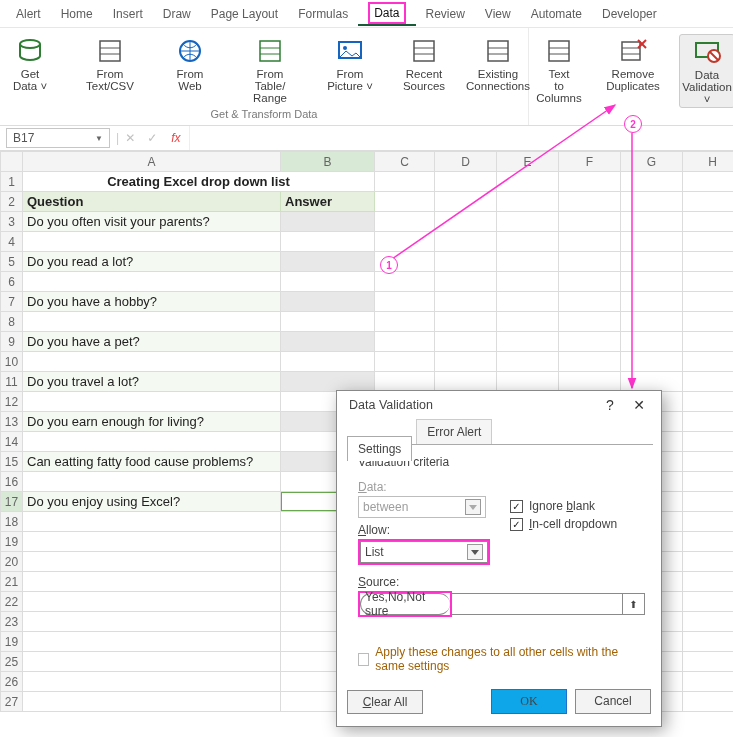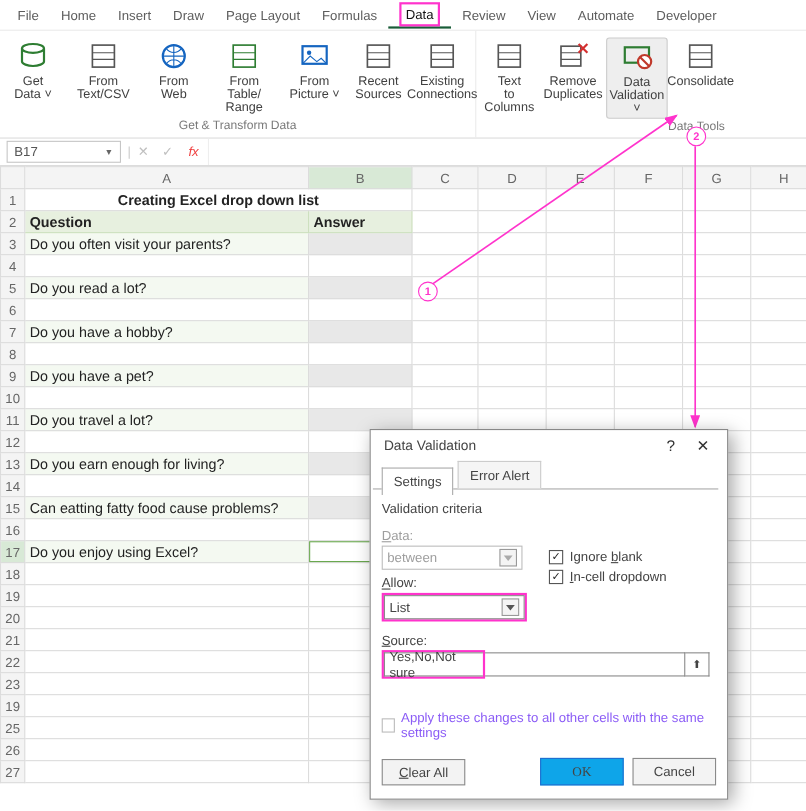--- a/index.html
+++ b/index.html
@@ -41,21 +41,21 @@
     background: #fff;
     border-bottom: 1px solid #dcdcdc;
   }
   .rgroup {
     display: flex;
     flex-direction: column;
     align-items: center;
     padding: 4px 2px 2px;
     border-right: 1px solid #ebebeb;
   }
-  .rgroup-row { display: flex; align-items: flex-start; gap: 2px; padding-top:2px; flex:1;}
+  .rgroup-row { display: flex; align-items: flex-start; gap: 18px; padding-top:2px; flex:1;}
   .rbtn {
     display: flex;
     flex-direction: column;
     align-items: center;
     width: 56px;
     padding: 2px 2px;
     cursor: pointer;
     text-align: center;
     line-height: 12px;
     color: #404040;
@@ -165,22 +165,22 @@
     display:flex; align-items:center; justify-content:space-between;
     padding:6px 8px 6px 12px;
     font-size:12.5px;
   }
   .dlg-title .ctrls span { padding:0 8px; color:#333; cursor:pointer; font-size:14px; }
   .dlg-tabs { display:flex; gap:4px; padding:0 10px; }
   .dlg-tab {
     padding:5px 10px; border:1px solid #ccc; border-bottom:none;
     background:#f5f5f5; cursor:pointer; font-size:12px;
   }
-  .dlg-tab.act { background:#fff; border-color:#aaa; position:relative; top:6px; }
-  .dlg-body { border-top:1px solid #aaa; margin:0 8px 0 2px; padding:10px 8px 0; }
+  .dlg-tab.act { background:#fff; border-color:#aaa; position:relative; top:17px; }
+  .dlg-body { border-top:1px solid #aaa; margin:0 8px 0 13px; padding:10px 8px 0; }
   .form-row { margin:5px 0; }
   .form-row label { display:block; margin-bottom:2px; }
   .combo {
     display:flex; align-items:center; justify-content:space-between;
     width:128px; height:22px; border:1px solid #8a8a8a; padding:0 4px;
   }
   .combo .arr, .srcbtn .arr {
     width:16px;height:16px;border:1px solid #999;background:#f4f4f4;
     display:flex;align-items:center;justify-content:center;
   }
@@ -202,21 +202,21 @@
     min-width:76px; padding:4px 10px; border:1px solid #8a8a8a;
     background:#f3f3f3; cursor:pointer; text-align:center;
   }
   .btn.primary { border:1.5px solid #1f6fd0; background:#0ea5e9;font-family:Liberation Serif, serif; }
   .u { text-decoration: underline; }
 </style>
 </head>
 <body>
 
 <div class="tabs" id="tabs">
-    <div class="tab">File</div>
+    <div class="tab">Alert</div>
     <div class="tab">Home</div>
     <div class="tab">Insert</div>
     <div class="tab">Draw</div>
     <div class="tab">Page Layout</div>
     <div class="tab">Formulas</div>
     <div class="tab active"><span class="hl-magenta" style="padding: 2px 4px;">Data</span></div>
     <div class="tab">Review</div>
     <div class="tab">View</div>
     <div class="tab">Automate</div>
     <div class="tab">Developer</div>
@@ -739,29 +739,29 @@
         <div class="chk">
           <span class="box">✓</span>
             <span><span class="u">I</span>n-cell dropdown</span>
         </div>
       </div>
     </div>
     <div class="form-row">
       <label><span class="u">S</span>ource:</label>
       <div class="srcrow">
         <span class="hl-box" style="flex:0 0 auto;">
-          <div class="srcinput" style="width:90px;border-right:none;">
+          <div class="srcinput" style="width:90px;border-right:none;border-radius:11px;">
             <span>Yes,No,Not sure</span>
           </div>
         </span>
         <div class="srcinput" style="border-left:none;"></div>
         <div class="srcbtn"></div>
       </div>
     </div>
-    <div class="chk" style="margin:28px 0 8px; color:#8b5cf6;">
+    <div class="chk" style="margin:28px 0 8px; color:#a16207;">
       <span class="box" style="border-color:#bbb;"></span>
       <span>Apply these changes to all other cells with the same settings</span>
     </div>
   </div>
   <div class="dlg-footer">
     <div class="btn"><span class="u">C</span>lear All</div>
     <div style="display:flex; gap:8px;">
       <div class="btn primary">OK</div>
       <div class="btn">Cancel</div>
     </div>

